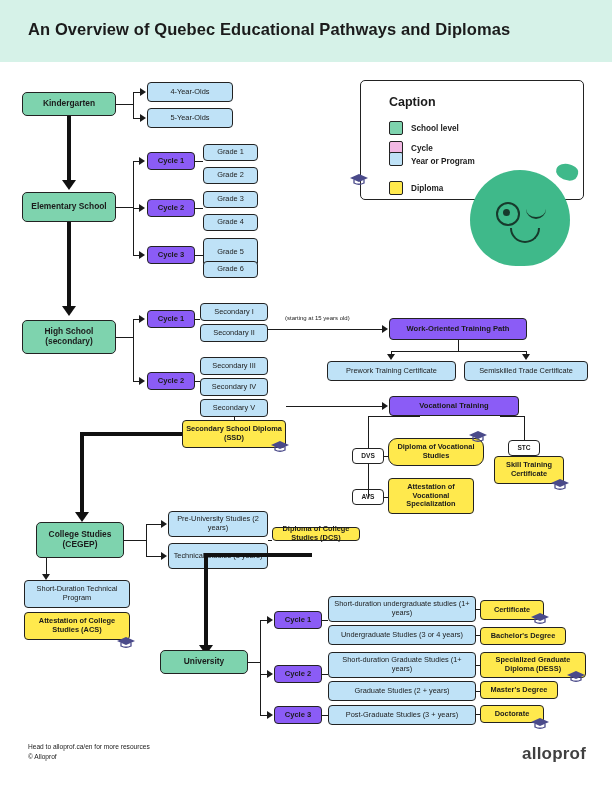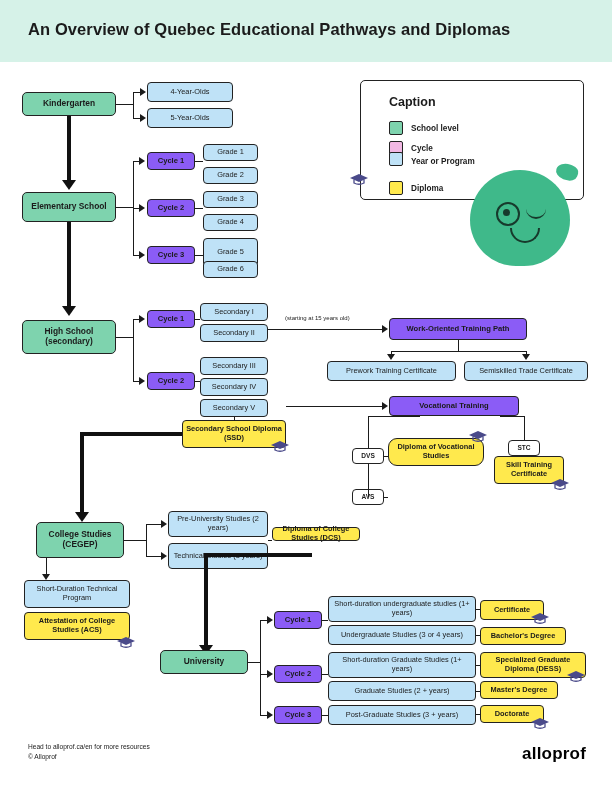--- a/index.html
+++ b/index.html
@@ -74,21 +74,21 @@
   .eye-pupil{position:absolute;width:7px;height:7px;background:#173a2c;border-radius:50%;}
   .wink{position:absolute;width:20px;height:9px;border-bottom:2.6px solid #173a2c;border-radius:0 0 14px 14px;}
   .mouth{position:absolute;width:26px;height:13px;border:2.4px solid #173a2c;border-top:none;border-radius:0 0 20px 20px;}
 
   .cap{
     position:absolute;width:18px;height:11px;
   }
   .cap svg{display:block;}
 
   .footer-text{position:absolute;left:28px;top:742px;font-size:6.6px;color:#1b1b1b;line-height:1.45;}
-  .logo{position:absolute;right:26px;top:744px;font-size:17px;font-weight:bold;color:#000000;letter-spacing:.2px;}
+  .logo{position:absolute;right:26px;top:744px;font-size:17px;font-weight:bold;color:#404040;letter-spacing:.2px;}
   .note{position:absolute;font-size:6px;color:#1b1b1b;}
 </style>
 </head>
 <body>
 
 <div class="page">
 
   <div class="header">
     <div class="header-title">An Overview of Quebec Educational Pathways and Diplomas</div>
   </div>
@@ -221,20 +221,21 @@
   <div class="node plain" style="left:352px;top:489px;width:32px;height:16px;font-size:6.6px;font-weight:bold;">AVS</div>
   <div class="node plain" style="left:508px;top:440px;width:32px;height:16px;font-size:6.6px;font-weight:bold;">STC</div>
 
   <div class="node dip" style="left:388px;top:438px;width:96px;height:28px;border-radius:9px;">Diploma of Vocational Studies</div>
   <div class="cap" style="left:468px;top:430px;">
     <svg width="20" height="13" viewBox="0 0 20 13">
         <polygon points="10,1 19,5 10,9 1,5" fill="#4a4a8a"></polygon>
         <path d="M5 6.5 L5 10 Q10 12.5 15 10 L15 6.5" fill="none" stroke="#4a4a8a" stroke-width="1.3"></path>
       </svg>
   </div>
+  <div class="node dip" style="left:388px;top:478px;width:86px;height:36px;">Attestation of Vocational Specialization</div>
   <div class="node dip" style="left:494px;top:456px;width:70px;height:28px;">Skill Training Certificate</div>
   <div class="cap" style="left:550px;top:478px;">
     <svg width="20" height="13" viewBox="0 0 20 13">
         <polygon points="10,1 19,5 10,9 1,5" fill="#4a4a8a"></polygon>
         <path d="M5 6.5 L5 10 Q10 12.5 15 10 L15 6.5" fill="none" stroke="#4a4a8a" stroke-width="1.3"></path>
       </svg>
   </div>
 
   <div class="ln v" style="left:368px;top:416px;height:32px;"></div>
   <div class="ln h" style="left:368px;top:416px;width:52px;"></div>

